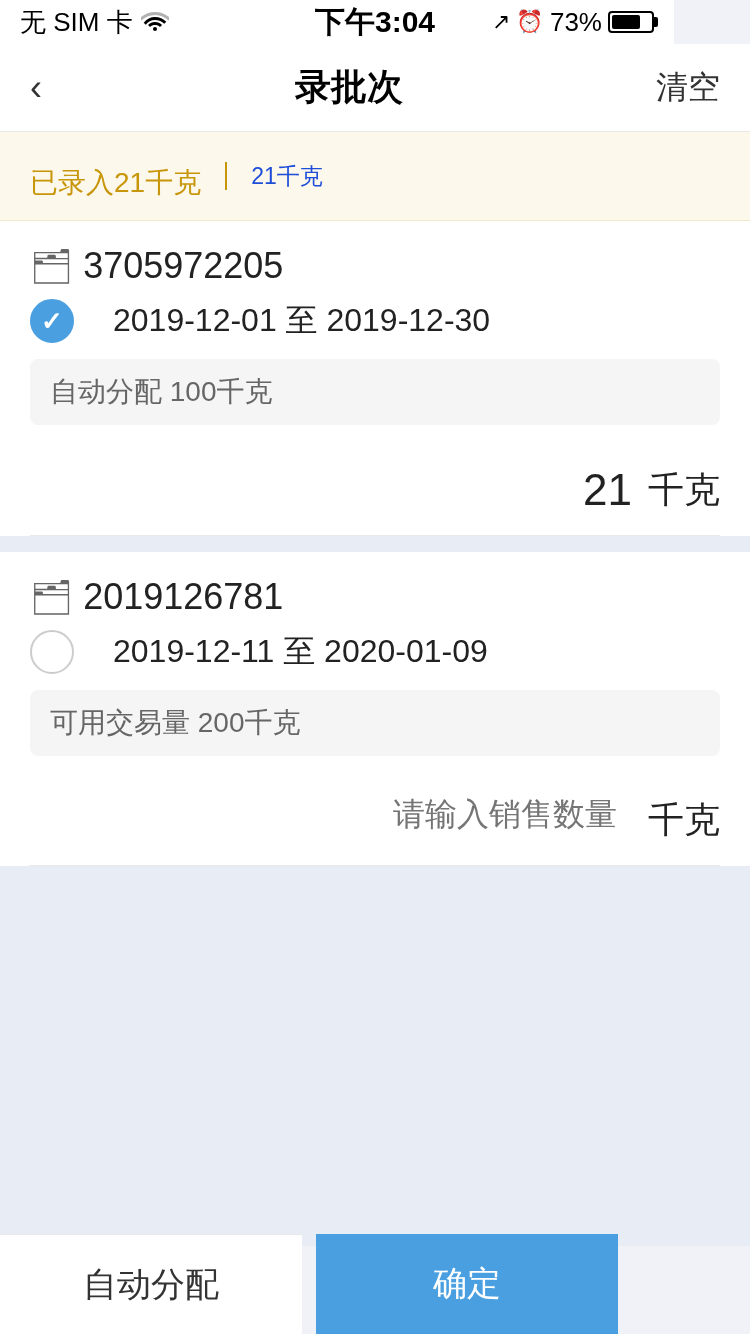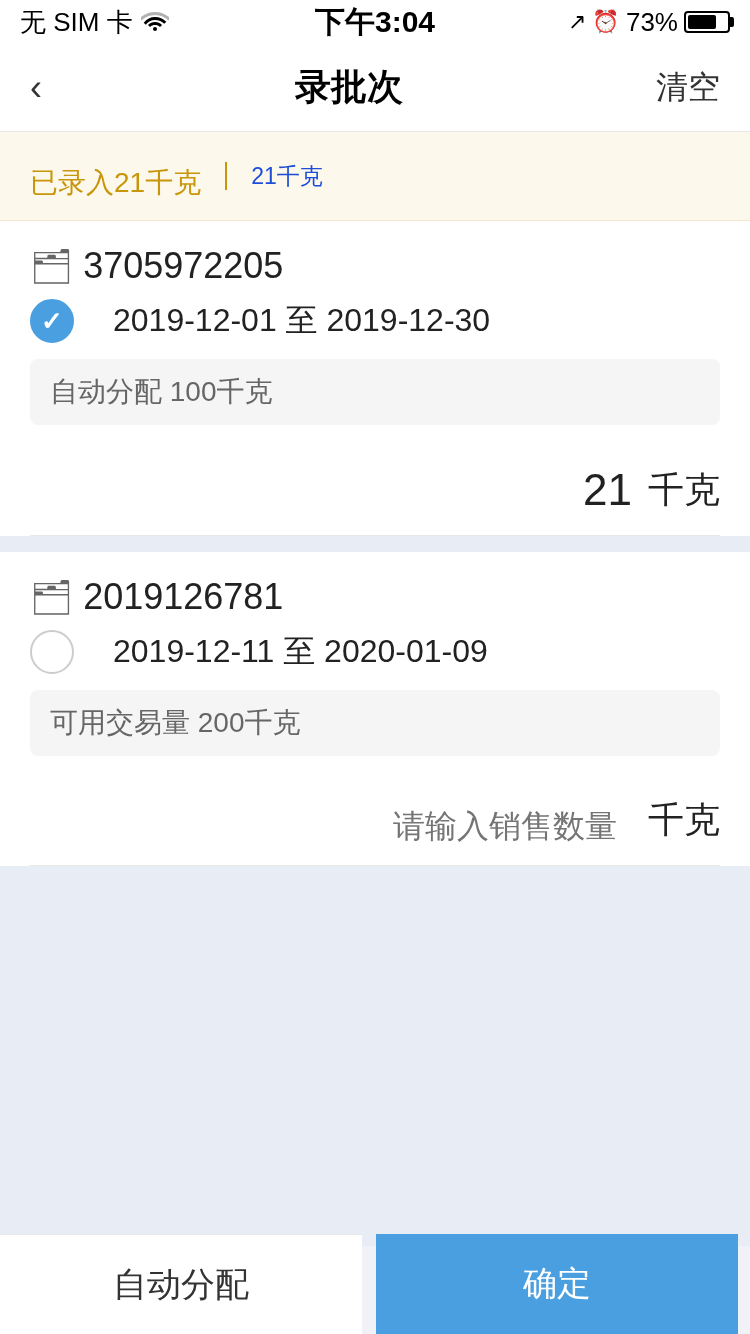--- a/index.html
+++ b/index.html
@@ -7,21 +7,21 @@
     body {
       width: 750px;
       min-height: 1334px;
       font-family: -apple-system, "PingFang SC", "Helvetica Neue", Arial, sans-serif;
       background: #f0f2f7;
       overflow-x: hidden;
     }
 
     
     .status-bar {
-      width: 750px;
+      width: 674px;
       height: 44px;
       background: #fff;
       display: flex;
       align-items: center;
       justify-content: space-between;
       padding: 0 20px;
       font-size: 28px;
       gap: 9px;
     }
     .status-left {
@@ -206,21 +206,21 @@
       font-weight: 400;
     }
     .quantity-unit {
       font-size: 36px;
       color: #222;
     }
 
     
     .input-row {
       display: flex;
-      align-items: flex-end;
+      align-items: flex-start;
       justify-content: flex-end;
       padding: 20px 0;
       gap: 16px;
       border-bottom: 1px solid #e8e8e8;
     }
     .sales-input {
       border: none;
       outline: none;
       font-size: 32px;
       color: #999;
@@ -244,21 +244,21 @@
       background: #e8ecf4;
       flex: 1;
       min-height: 380px;
     }
 
     
     .footer {
       position: fixed;
       bottom: 0;
       left: 0;
-      width: 738px;
+      width: 618px;
       height: 100px;
       display: flex;
       gap: 14px;
     }
     .footer-auto {
       flex: 1;
       background: #fff;
       display: flex;
       align-items: center;
       justify-content: center;

